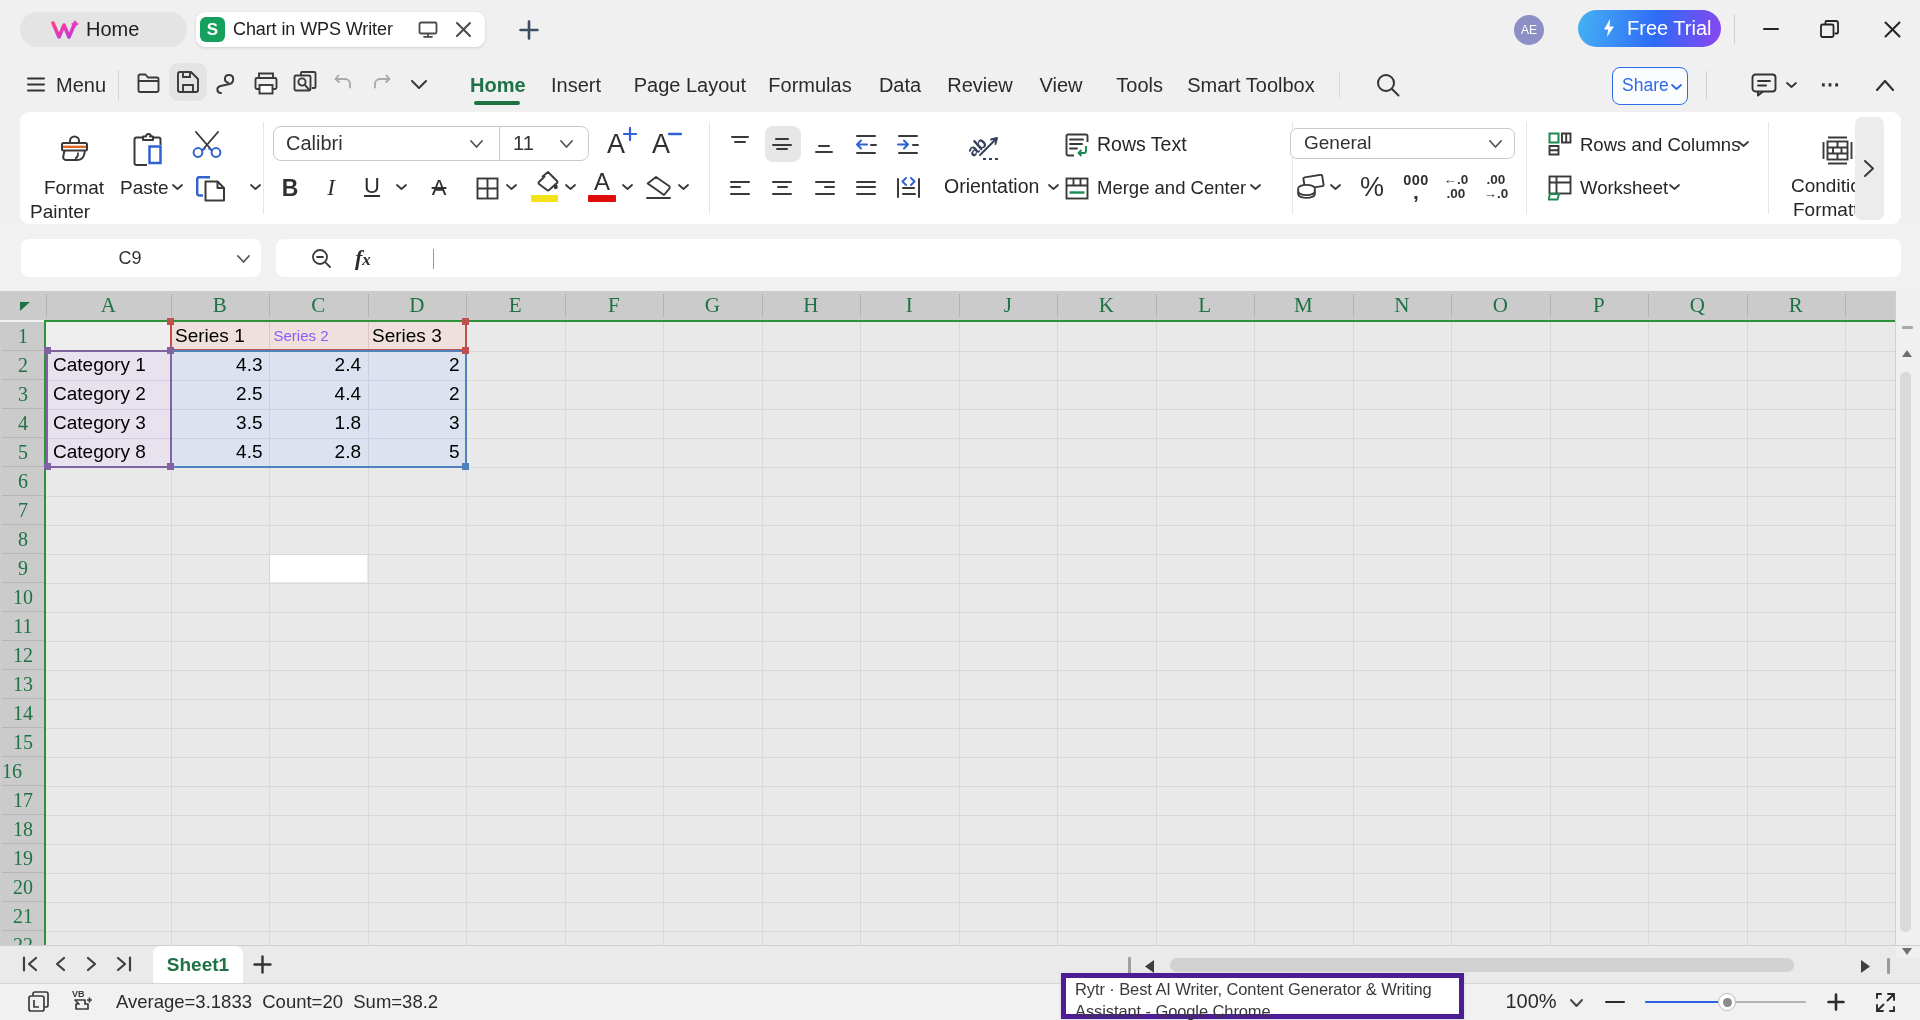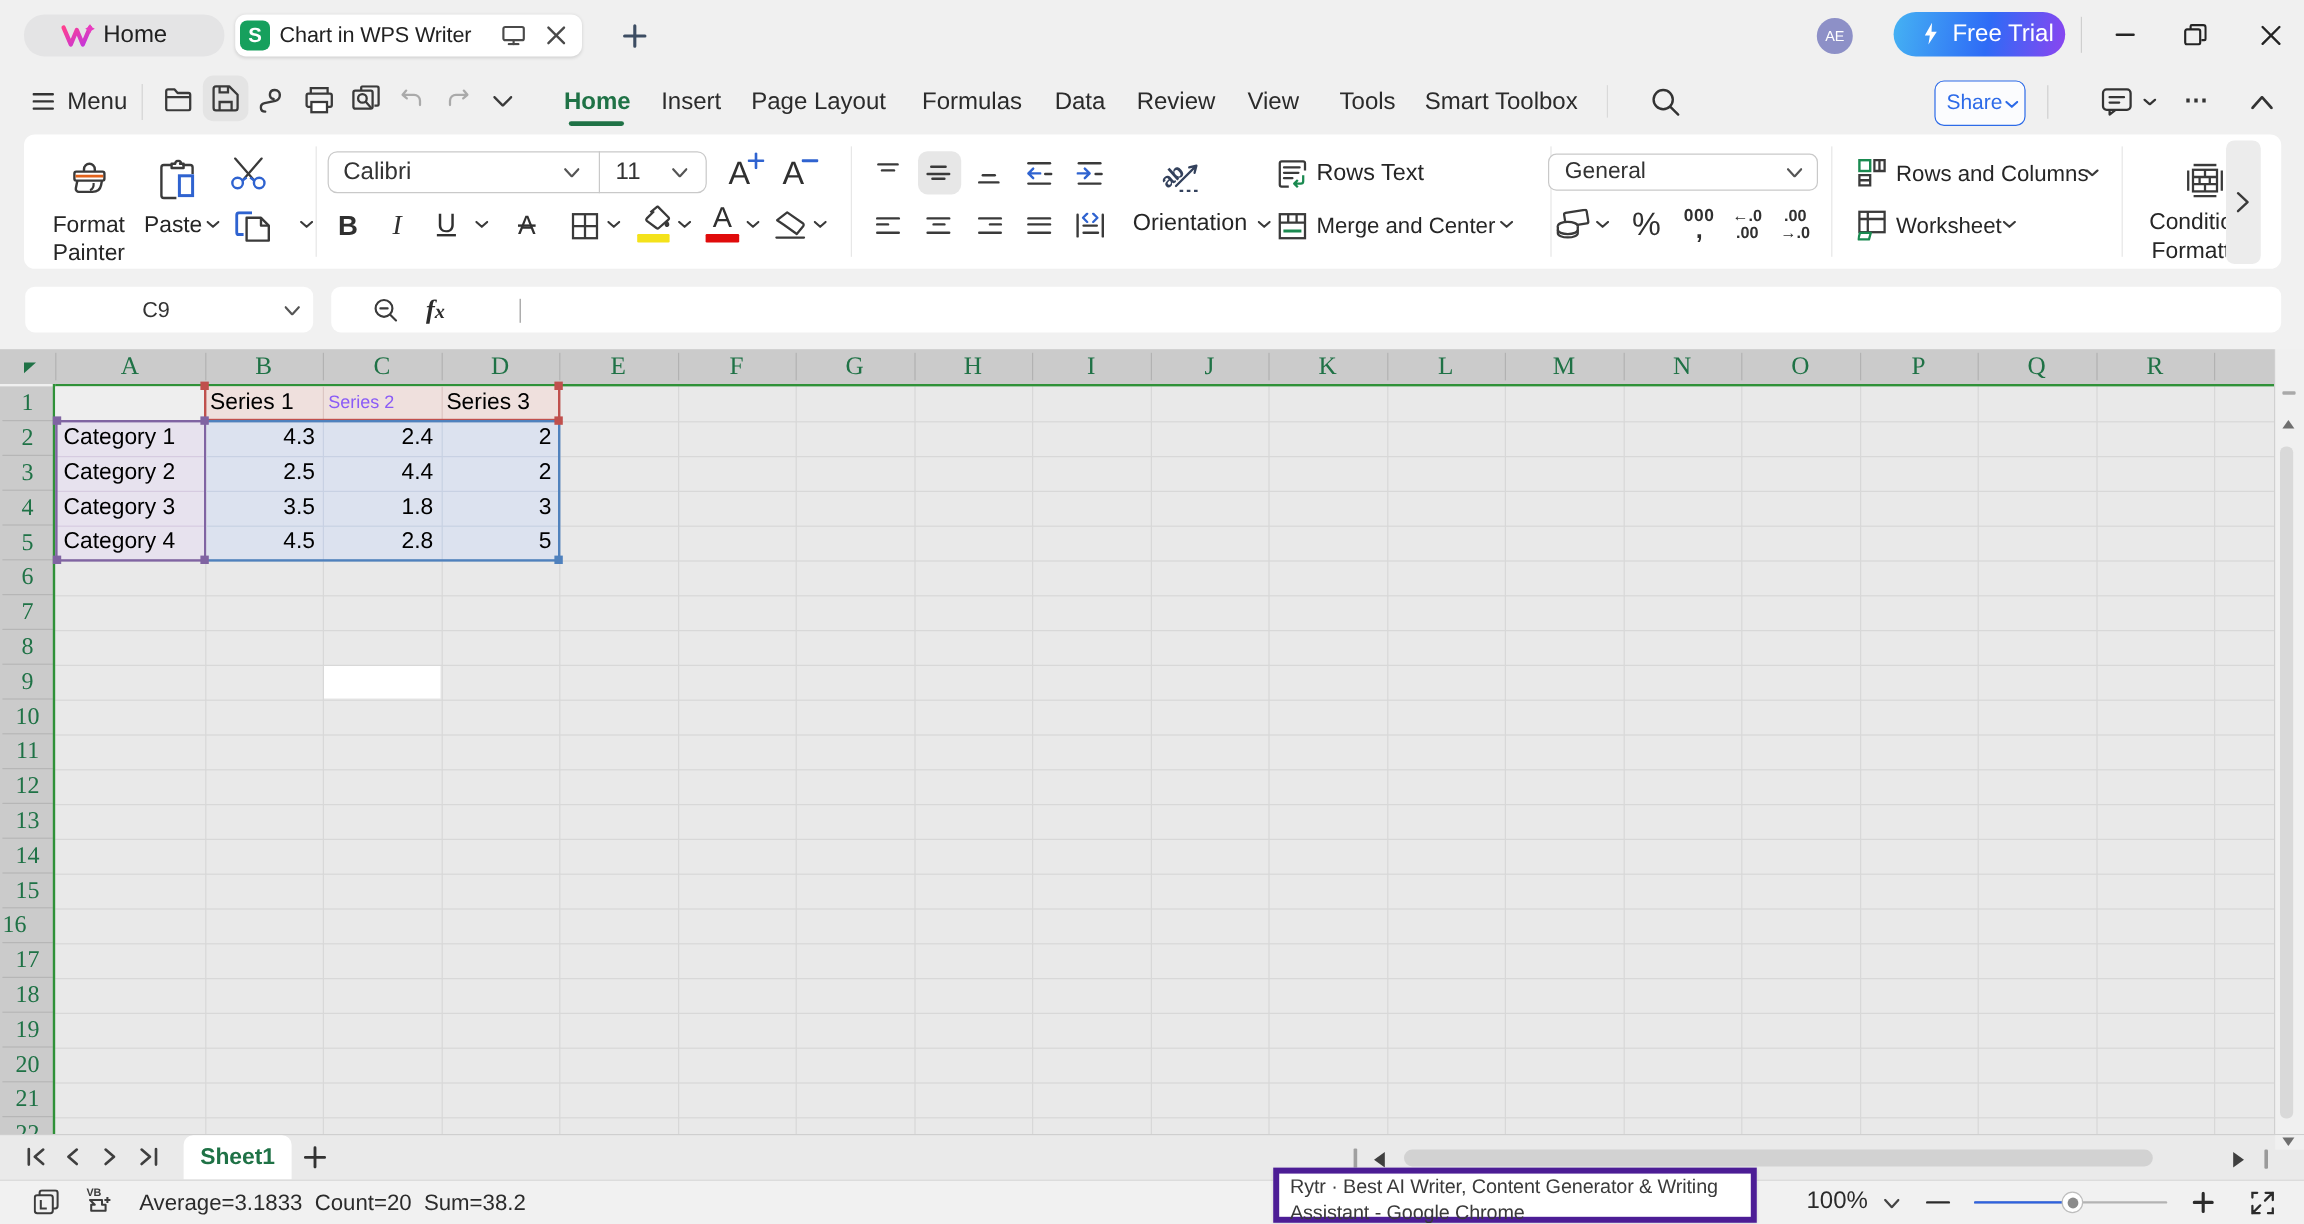--- a/index.html
+++ b/index.html
@@ -79,21 +79,21 @@
   </svg>
 <svg class="a" style="left:373px;top:74px;" width="18" height="15" viewBox="0 0 18 15">
     <path d="M13.5 1.5 L16.5 5 L13 8 M16.2 5 H7 a5 5 0 0 0 -5 5 v3.5" fill="none" stroke="#aaa" stroke-width="1.9" stroke-linecap="round" stroke-linejoin="round"></path>
   </svg>
 <svg class="a" style="left:411px;top:80px;" width="16" height="9" viewBox="0 0 16 9">
     <path d="M1 1 L8.0 8 L15 1" fill="none" stroke="#3a3a3a" stroke-width="2" stroke-linecap="round" stroke-linejoin="round"></path>
   </svg>
 <div class="a" style="left:470px;top:68px;width:54px;height:34px;line-height:34px;font-size:20px;color:#1f7246;font-weight:bold;text-align:center">Home</div>
 <div class="a " style="left:474px;top:101px;width:46px;height:3.5px;background:#1f7246;border-radius:2px"></div>
 <div class="a" style="left:541px;top:68px;width:70px;height:34px;line-height:34px;font-size:20px;color:#2b2b2b;text-align:center">Insert</div>
-<div class="a" style="left:626px;top:68px;width:120px;height:34px;line-height:34px;font-size:20px;color:#2b2b2b;text-align:left">Page Layout</div>
+<div class="a" style="left:626px;top:68px;width:120px;height:34px;line-height:34px;font-size:20px;color:#2b2b2b;text-align:right">Page Layout</div>
 <div class="a" style="left:760px;top:68px;width:100px;height:34px;line-height:34px;font-size:20px;color:#2b2b2b;text-align:center">Formulas</div>
 <div class="a" style="left:870px;top:68px;width:60px;height:34px;line-height:34px;font-size:20px;color:#2b2b2b;text-align:center">Data</div>
 <div class="a" style="left:940px;top:68px;width:80px;height:34px;line-height:34px;font-size:20px;color:#2b2b2b;text-align:center">Review</div>
 <div class="a" style="left:1031px;top:68px;width:60px;height:34px;line-height:34px;font-size:20px;color:#2b2b2b;text-align:center">View</div>
 <div class="a" style="left:1103px;top:68px;width:60px;height:34px;line-height:34px;font-size:20px;color:#2b2b2b;text-align:right">Tools</div>
 <div class="a" style="left:1181px;top:68px;width:140px;height:34px;line-height:34px;font-size:20px;color:#2b2b2b;text-align:center">Smart Toolbox</div>
 <div class="a " style="left:1339px;top:71px;width:1px;height:27px;background:#d9d9d9"></div>
 <svg class="a" style="left:1376px;top:73px;" width="25" height="25" viewBox="0 0 25 25">
     <circle cx="10" cy="10" r="8" fill="none" stroke="#333" stroke-width="2"></circle>
     <path d="M16 16 L22.5 22.5" stroke="#333" stroke-width="2" stroke-linecap="round"></path>
@@ -118,21 +118,21 @@
   </svg>
 <div class="a " style="left:20px;top:112px;width:1881px;height:112px;background:#fff;border-radius:9px"></div>
 <svg class="a" style="left:57px;top:133px;" width="35" height="36" viewBox="0 0 35 36">
     <path d="M13 10 V8 a4.5 4.5 0 0 1 9 0 v2" fill="none" stroke="#3a3a3a" stroke-width="2"></path>
 <rect x="5" y="10" width="25" height="7.5" rx="1.5" fill="none" stroke="#3a3a3a" stroke-width="2"></rect>
 <path d="M7.5 17.5 L6.2 23.8 a2.6 2.6 0 0 0 2.6 3.1 L20 26.9 c4.5 0 6.6 -2.4 7.2 -5.5 l0.8 -3.9" fill="none" stroke="#3a3a3a" stroke-width="2" stroke-linejoin="round"></path>
 <path d="M6 13.8 H29" stroke="#e2621b" stroke-width="2.3"></path>
 <path d="M21 19.5 c0.3 3.2 -0.9 5.2 -3 6" fill="none" stroke="#3a3a3a" stroke-width="1.8"></path>
   </svg>
 <div class="a" style="left:30px;top:177px;width:88px;height:21px;line-height:21px;font-size:19px;text-align:center">Format</div>
-<div class="a" style="left:30px;top:201px;width:88px;height:21px;line-height:21px;font-size:19px;text-align:center">Painter</div>
+<div class="a" style="left:30px;top:201px;width:88px;height:21px;line-height:21px;font-size:19px;text-align:left">Painter</div>
 <svg class="a" style="left:132px;top:133px;" width="36" height="38" viewBox="0 0 36 38">
     <path d="M11 4.5 H4.5 a2 2 0 0 0 -2 2 V30 a2 2 0 0 0 2 2 H15" fill="none" stroke="#3a3a3a" stroke-width="2"></path>
 <path d="M20 4.5 H26.5 a2 2 0 0 1 2 2 V12" fill="none" stroke="#3a3a3a" stroke-width="2"></path>
 <path d="M11 7 V3.5 h3 a2.5 2.5 0 0 1 5 0 h-1 3 V7 Z" fill="none" stroke="#3a3a3a" stroke-width="2" stroke-linejoin="round"></path>
 <rect x="17.5" y="13.5" width="11" height="16.5" fill="#fff" stroke="#2f63d0" stroke-width="2.5"></rect>
   </svg>
 <div class="a" style="left:120px;top:177px;width:48px;height:21px;line-height:21px;font-size:19px;text-align:center">Paste</div>
 <svg class="a" style="left:172px;top:184px;" width="11" height="6" viewBox="0 0 11 6">
     <path d="M1 1 L5.5 5 L10 1" fill="none" stroke="#3a3a3a" stroke-width="1.8" stroke-linecap="round" stroke-linejoin="round"></path>
   </svg>
@@ -503,21 +503,21 @@
 <div class="a" style="left:269px;top:351px;width:92px;height:28px;line-height:28px;font-size:19px;color:#000;text-align:right">2.4</div>
 <div class="a" style="left:367.5px;top:351px;width:92px;height:28px;line-height:28px;font-size:19px;color:#000;text-align:right">2</div>
 <div class="a" style="left:53px;top:380px;width:115px;height:28px;line-height:28px;font-size:19px;color:#000">Category 2</div>
 <div class="a" style="left:170.5px;top:380px;width:92px;height:28px;line-height:28px;font-size:19px;color:#000;text-align:right">2.5</div>
 <div class="a" style="left:269px;top:380px;width:92px;height:28px;line-height:28px;font-size:19px;color:#000;text-align:right">4.4</div>
 <div class="a" style="left:367.5px;top:380px;width:92px;height:28px;line-height:28px;font-size:19px;color:#000;text-align:right">2</div>
 <div class="a" style="left:53px;top:409px;width:115px;height:28px;line-height:28px;font-size:19px;color:#000">Category 3</div>
 <div class="a" style="left:170.5px;top:409px;width:92px;height:28px;line-height:28px;font-size:19px;color:#000;text-align:right">3.5</div>
 <div class="a" style="left:269px;top:409px;width:92px;height:28px;line-height:28px;font-size:19px;color:#000;text-align:right">1.8</div>
 <div class="a" style="left:367.5px;top:409px;width:92px;height:28px;line-height:28px;font-size:19px;color:#000;text-align:right">3</div>
-<div class="a" style="left:53px;top:438px;width:115px;height:28px;line-height:28px;font-size:19px;color:#000">Category 4</div>
+<div class="a" style="left:53px;top:438px;width:115px;height:28px;line-height:28px;font-size:19px;color:#000">Category 8</div>
 <div class="a" style="left:170.5px;top:438px;width:92px;height:28px;line-height:28px;font-size:19px;color:#000;text-align:right">4.5</div>
 <div class="a" style="left:269px;top:438px;width:92px;height:28px;line-height:28px;font-size:19px;color:#000;text-align:right">2.8</div>
 <div class="a" style="left:367.5px;top:438px;width:92px;height:28px;line-height:28px;font-size:19px;color:#000;text-align:right">5</div>
 <div class="a " style="left:270px;top:555px;width:97px;height:27px;background:#fff"></div>
 <div class="a " style="left:1895px;top:291px;width:25px;height:667px;background:#f0f0f0"></div>
 <div class="a " style="left:1895px;top:291px;width:1px;height:667px;background:#d0d0d0"></div>
 <div class="a " style="left:1902px;top:326px;width:11px;height:3px;background:#a9a9a9;border-radius:1px"></div>
 <svg class="a" style="left:1901px;top:349px;" width="12" height="9" viewBox="0 0 12 9">
     <path d="M6 1 L11 8 H1 Z" fill="#6f6f6f"></path>
   </svg>

